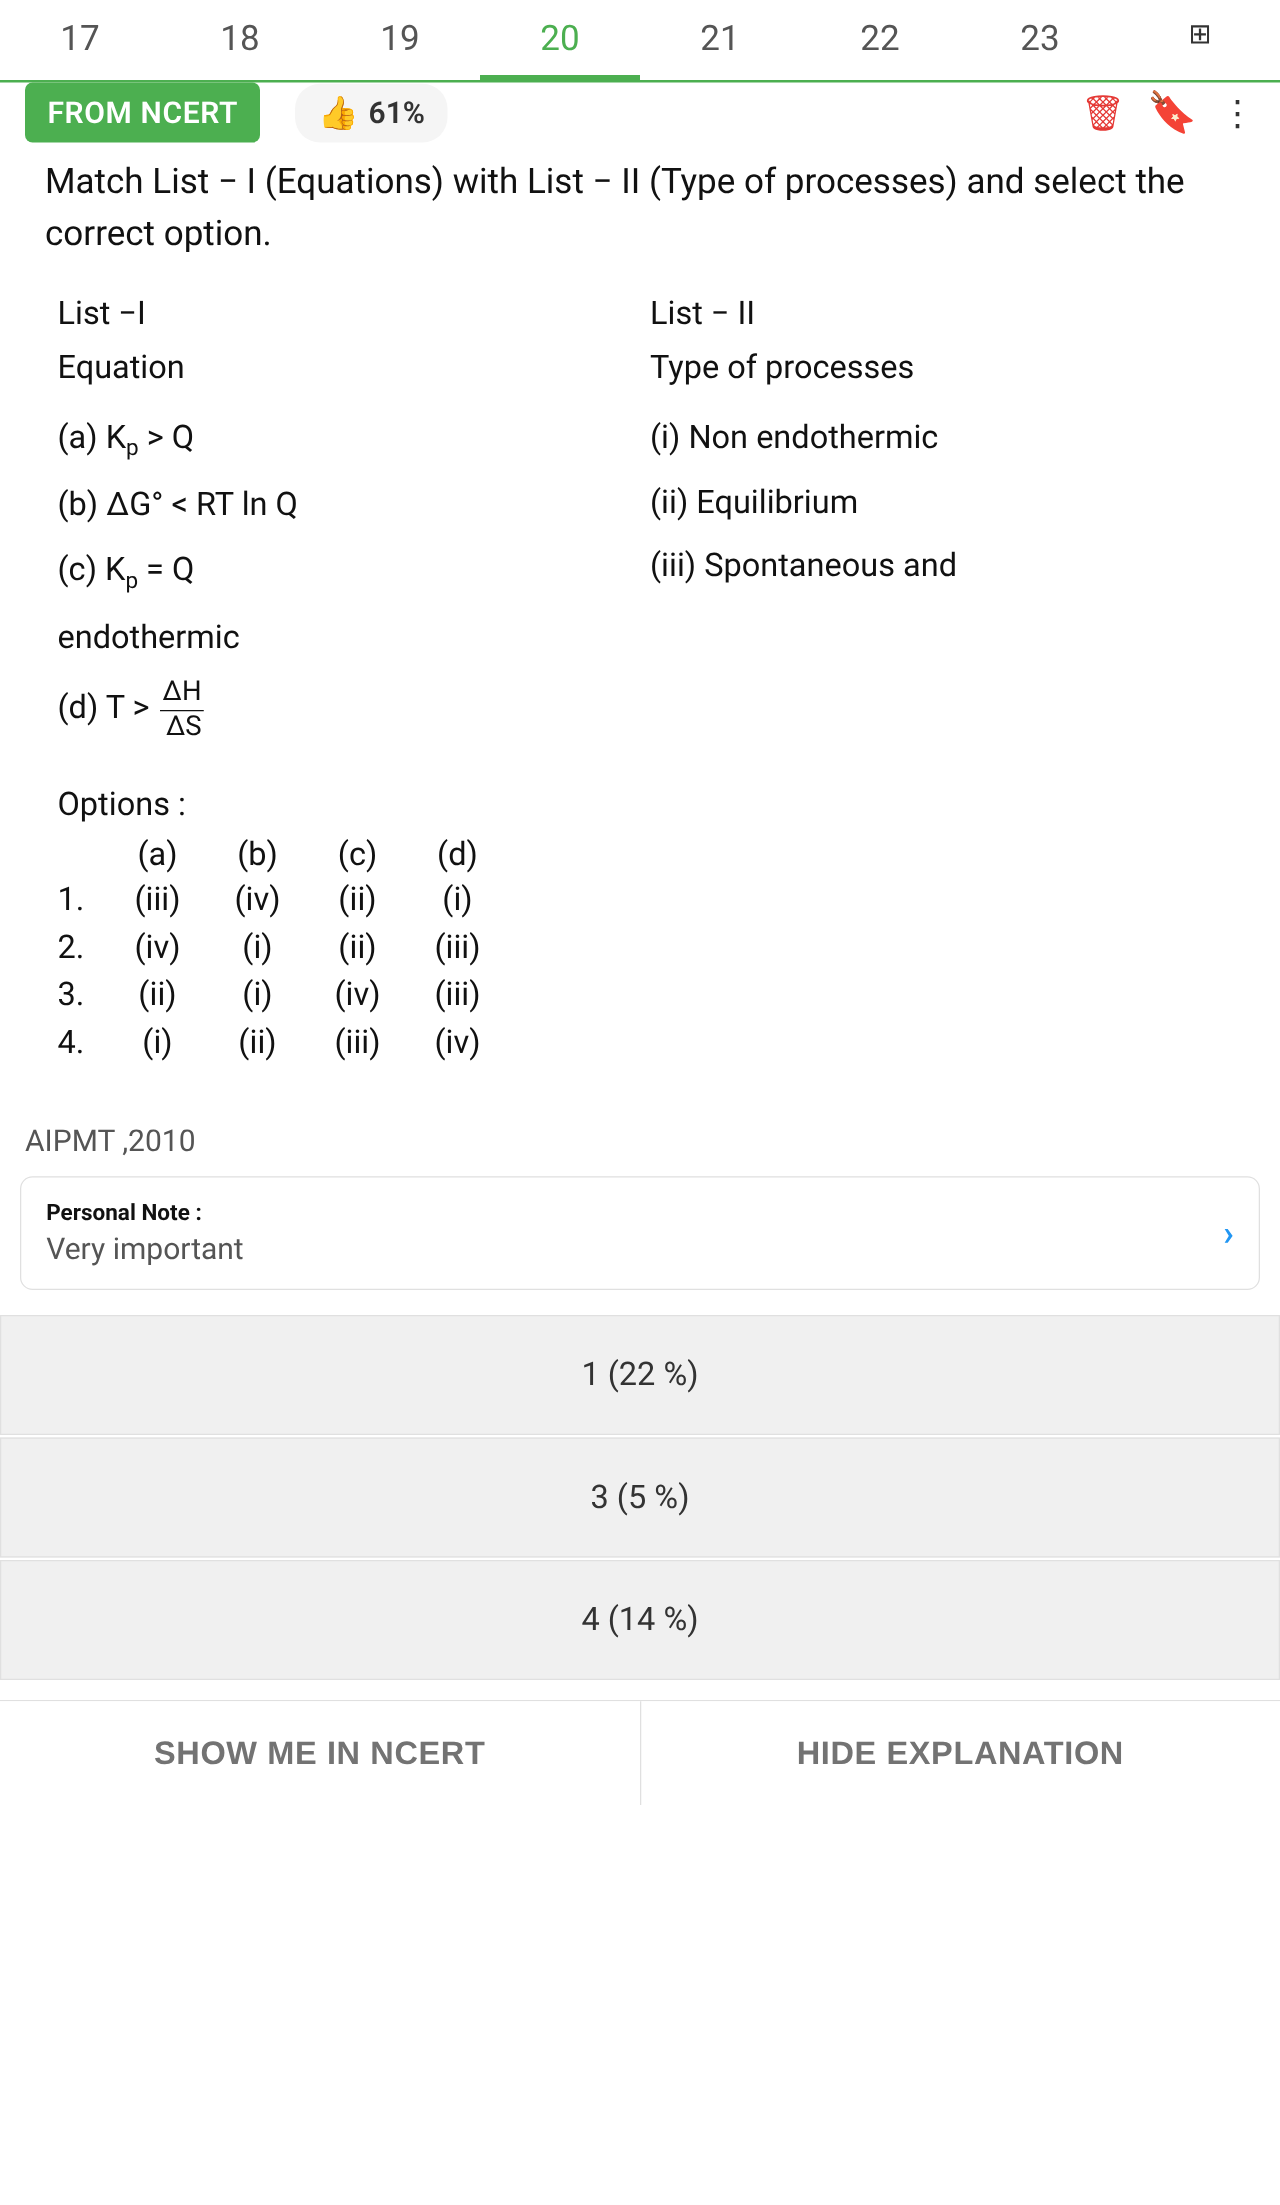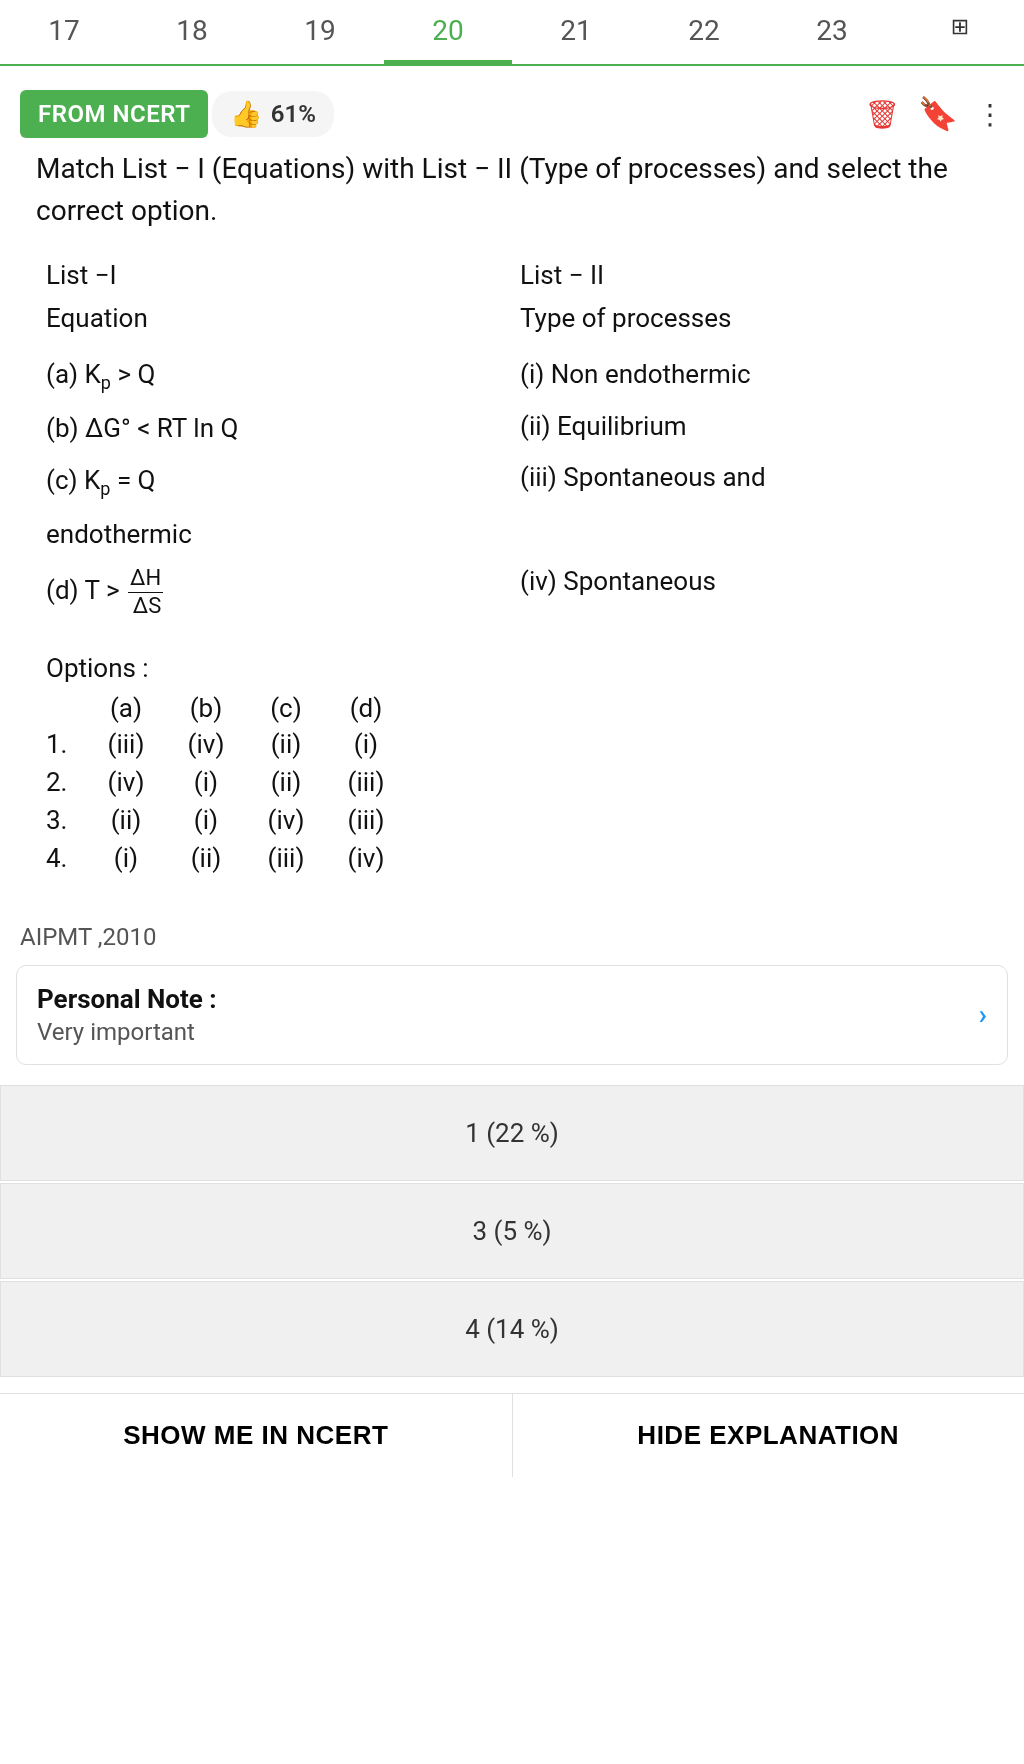--- a/index.html
+++ b/index.html
@@ -47,22 +47,21 @@
     .tab-grid-icon {
       font-size: 22px;
       color: #333;
     }
 
     
     .header-bar {
       display: flex;
       align-items: center;
       padding: 0 20px;
-      gap: 4px;
-      margin-top: 24px;
+      gap: 28px;
     }
     .from-ncert-badge {
       background: #4CAF50;
       color: white;
       padding: 10px 18px;
       border-radius: 6px;
       font-size: 24px;
       font-weight: 600;
       letter-spacing: 0.5px;
     }
@@ -203,21 +202,21 @@
       border-radius: 10px;
       padding: 18px 20px;
       display: flex;
       align-items: center;
       cursor: pointer;
     }
     .personal-note-content {
       flex: 1;
     }
     .personal-note-title {
-      font-size: 26px;
+      font-size: 18px;
       font-weight: 700;
       color: #111;
       margin-bottom: 4px;
     }
     .personal-note-text {
       font-size: 24px;
       color: #555;
     }
     .chevron-right {
       color: #2196F3;
@@ -253,21 +252,21 @@
       display: flex;
       border-top: 1px solid #e0e0e0;
       margin-top: 16px;
     }
     .bottom-btn {
       flex: 1;
       padding: 26px 10px;
       text-align: center;
       font-size: 26px;
       font-weight: 700;
-      color: #000000;
+      color: #737373;
       cursor: pointer;
       background: white;
       border: none;
       letter-spacing: 0.5px;
     }
     .bottom-btn + .bottom-btn {
       border-left: 1px solid #e0e0e0;
     }
     sub {
       font-size: 18px;
@@ -365,23 +364,20 @@
         <div class="list-item-row">
           (i) Non endothermic
         </div>
         <div class="list-item-row">
           (ii) Equilibrium
         </div>
         <div class="list-item-row">
           (iii) Spontaneous and
         </div>
         <div style="height: 52px;"></div>
-        <div class="list-item-row">
-          (iv) Spontaneous
-        </div>
       </div>
     </div>
   </div>
 
   <div class="options-section">
     <div class="options-label">
       <span>Options :</span>
     </div>
     <div class="options-header-row">
       <span>(a)</span>

